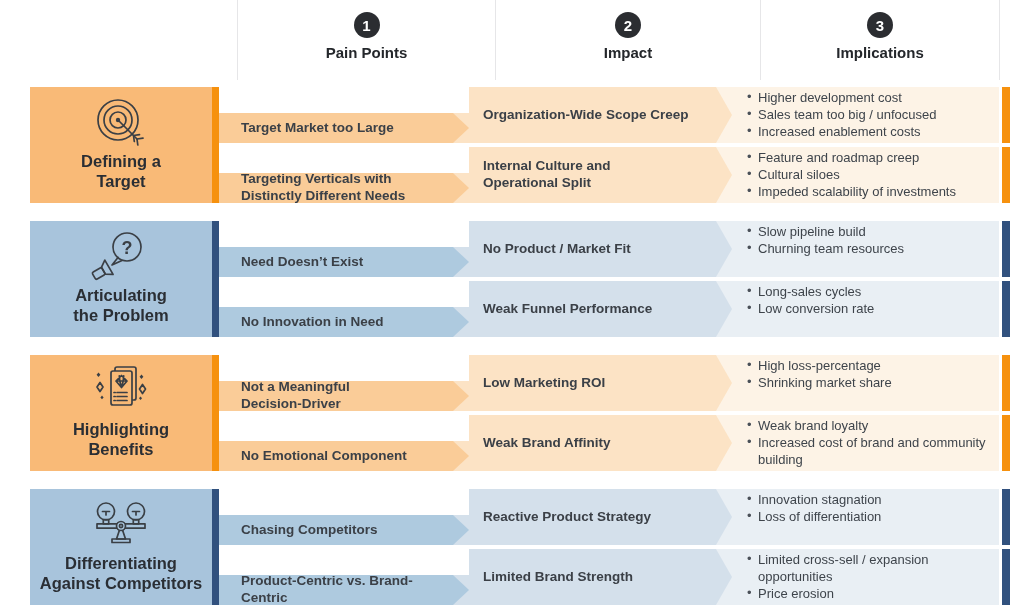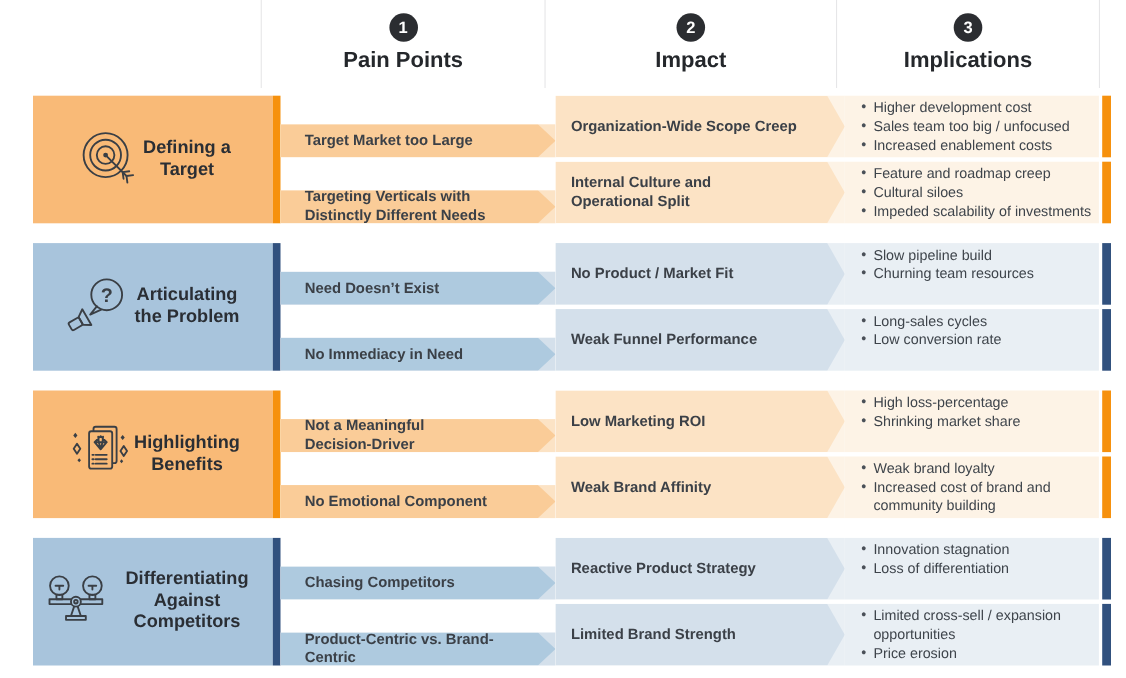--- a/index.html
+++ b/index.html
@@ -13,28 +13,28 @@
 
   
   .header { margin-left:237px; height:80px; display:flex; margin-bottom:7px; }
   .hcol { box-sizing:border-box; display:flex; flex-direction:column; align-items:center;
           padding-top:12px; border-left:1px solid #e6e6e8; }
   .hcol:nth-child(1){ width:258px; }
   .hcol:nth-child(2){ width:265px; }
   .hcol:nth-child(3){ width:240px; border-right:1px solid #e6e6e8; }
   .hnum { width:26px; height:26px; border-radius:50%; background:#2b2d31; color:#fff;
           font-weight:bold; font-size:15px; display:flex; align-items:center; justify-content:center; }
-  .hlabel { margin-top:6px; font-size:20px; font-weight:bold; color:#24272b; }
+  .hlabel { margin-top:6px; font-size:15px; font-weight:bold; color:#24272b; }
 
   
   .groups { margin-left:30px; margin-right:14px; }
   .group { display:flex; height:116px; margin-bottom:18px; }
 
-  .side { width:218px; box-sizing:border-box; background:var(--side);
-          display:flex; flex-direction:row; align-items:center; justify-content:center;
+  .side { width:182px; box-sizing:border-box; background:var(--side);
+          display:flex; flex-direction:column; align-items:center; justify-content:center;
           padding:4px 8px 8px; }
   .side-title { margin:3px 0 0; font-size:16.5px; font-weight:bold; color:#2a2e34;
                 text-align:center; line-height:1.2; white-space:pre-line; }
   .icon svg { display:block; }
   .icon .fillbg { fill:var(--side); }
 
   .vbar { width:7px; background:var(--accent); }
 
   .rows { flex:1; display:flex; flex-direction:column; gap:4px; min-width:0; }
   .row { flex:1; display:flex; min-height:0; }
@@ -171,21 +171,21 @@
               <li>Slow pipeline build</li>
               <li>Churning team resources</li>
             </ul>
     </div>
     <div class="rbar"></div>
   </div>
 
   <div class="row">
     <div class="cell pain-wrap">
       <div class="arrow pain">
-        <span class="label">No Immediacy in Need</span>
+        <span class="label">No Innovation in Need</span>
       </div>
     </div>
     <div class="cell impact-wrap">
       <div class="arrow impact">
         <span class="label">Weak Funnel Performance</span>
       </div>
     </div>
     <div class="impl">
       <ul>
               <li>Long-sales cycles</li>

